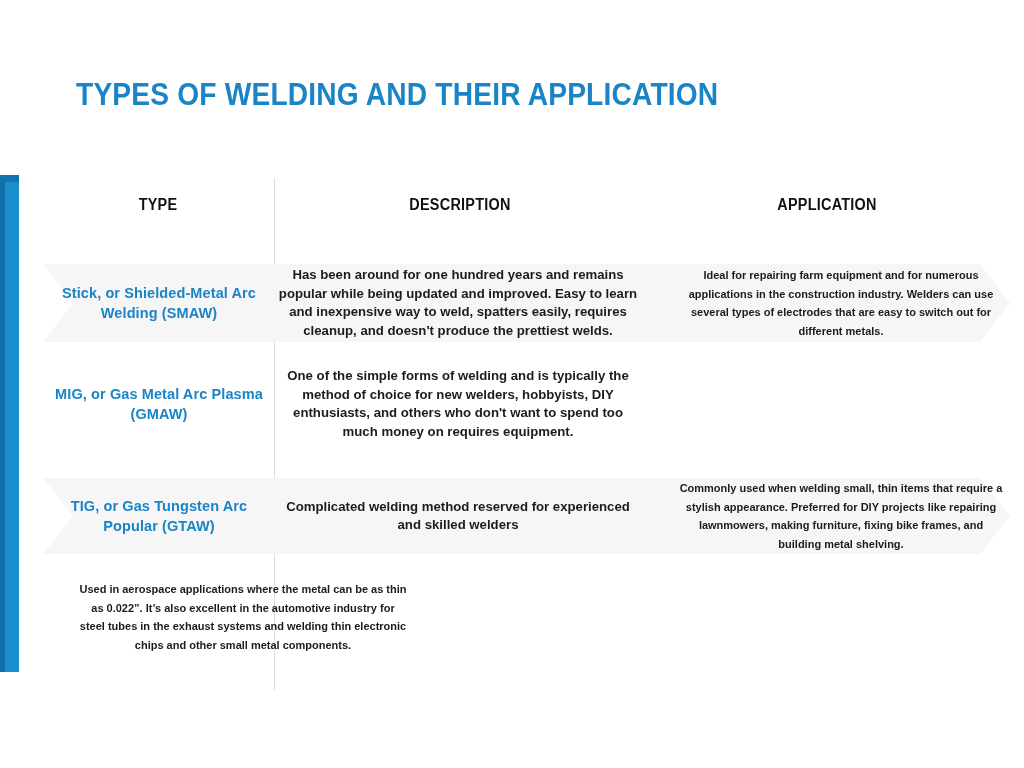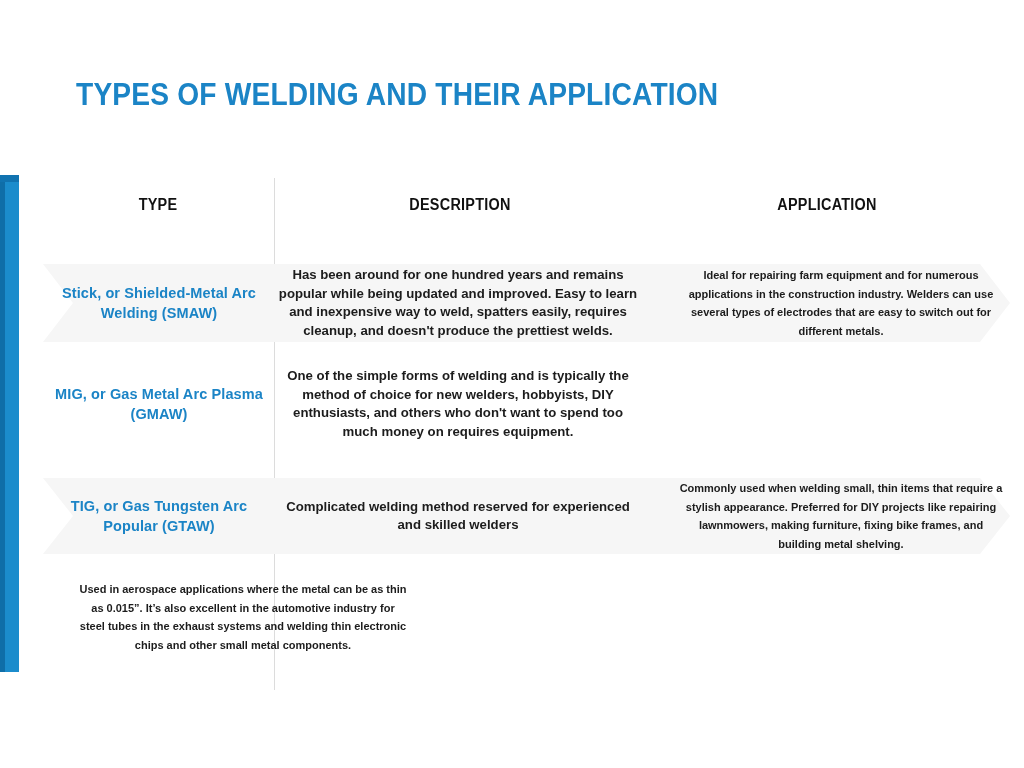--- a/index.html
+++ b/index.html
@@ -152,18 +152,18 @@
       <div class="cell cell-desc">One of the simple forms of welding and is typically the method of choice for new welders, hobbyists, DIY enthusiasts, and others who don't want to spend too much money on requires equipment.</div>
     </div>
 
     <div class="row shaded" id="row-2">
       <div class="cell cell-type">TIG, or Gas Tungsten Arc Popular (GTAW)</div>
       <div class="cell cell-desc">Complicated welding method reserved for experienced and skilled welders</div>
       <div class="cell cell-app">Commonly used when welding small, thin items that require a stylish appearance. Preferred for DIY projects like repairing lawnmowers, making furniture, fixing bike frames, and building metal shelving.</div>
     </div>
 
     <div class="row" id="row-3">
-      <div class="cell cell-app">Used in aerospace applications where the metal can be as thin as 0.015”. It’s also excellent in the automotive industry for steel tubes in the exhaust systems and welding thin electronic chips and other small metal components.</div>
+      <div class="cell cell-app">Used in aerospace applications where the metal can be as thin as 0.022”. It’s also excellent in the automotive industry for steel tubes in the exhaust systems and welding thin electronic chips and other small metal components.</div>
     </div>
 
   </div>
 
 </div>
 
 </body></html>

